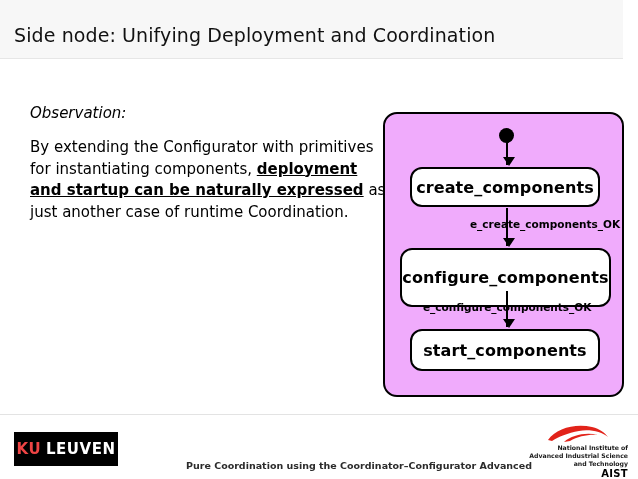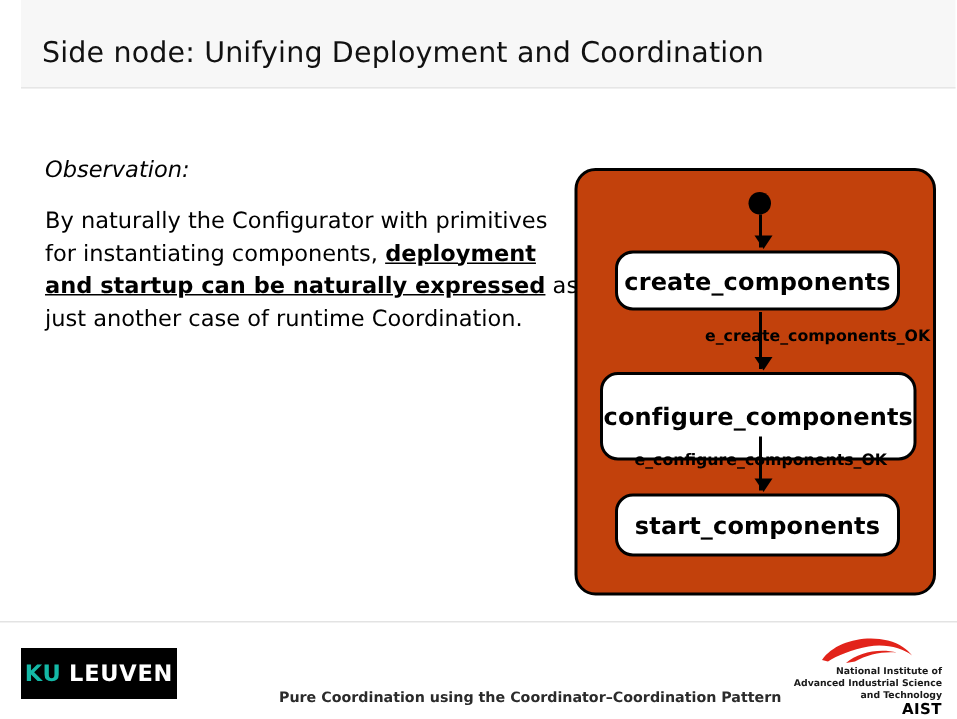--- a/index.html
+++ b/index.html
@@ -17,21 +17,20 @@
   }
 
   
   .title-bar {
     position: absolute;
     left: 0; top: 0;
     width: 623px;
     height: 58px;
     background: #f7f7f7;
     border-bottom: 1px solid #e6e6e6;
-    margin-left: 14px;
   }
   .title-text {
     position: absolute;
     left: 14px;
     top: 24px;
     font-size: 19px;
     letter-spacing: 0.1px;
     color: #111111;
     white-space: nowrap;
   }
@@ -62,21 +61,21 @@
 
   
   .diagram {
     position: absolute;
     left: 383px;
     top: 112px;
     width: 241px;
     height: 285px;
     border: 2.5px solid #000000;
     border-radius: 14px;
-    background: #c2410c;
+    background: #f0abfc;
     box-sizing: border-box;
   }
   .init-dot {
     position: absolute;
     width: 15px;
     height: 15px;
     border-radius: 50%;
     background: #000000;
     left: 114px;
     top: 14px;
@@ -144,21 +143,21 @@
     top: 432px;
     width: 104px;
     height: 34px;
     background: #000000;
     display: flex;
     align-items: center;
     justify-content: center;
     gap: 5px;
   }
   .ku-leuven .ku {
-    color: #14b8a6;
+    color: #ef4444;
     font-size: 15px;
     font-weight: bold;
     letter-spacing: 0.5px;
   }
   .ku-leuven .leuven {
     color: #ffffff;
     font-size: 15px;
     font-weight: bold;
     letter-spacing: 0.5px;
   }
@@ -204,21 +203,21 @@
 </style>
 </head>
 <body>
 
 <div class="title-bar">
   <div class="title-text">Side node: Unifying Deployment and Coordination</div>
 </div>
 
 <div class="left-col">
   <p class="observation">Observation:</p>
-  <p class="body-par"><span>By naturally the Configurator with primitives for instantiating components, </span><b>deployment and startup can be naturally expressed</b><span> as just another case of runtime Coordination.</span></p>
+  <p class="body-par"><span>By extending the Configurator with primitives for instantiating components, </span><b>deployment and startup can be naturally expressed</b><span> as just another case of runtime Coordination.</span></p>
 </div>
 
 <div class="diagram">
   <div class="init-dot"></div>
 
   <div class="arrow" id="arr-0"></div>
 
   <div class="state-box" id="box-create">create_components</div>
 
   <div class="arrow" id="arr-1"></div>
@@ -232,21 +231,21 @@
   <div class="state-box" id="box-start">start_components</div>
 </div>
 
 <div class="footer-rule"></div>
 
 <div class="ku-leuven">
   <span class="ku">KU</span>
   <span class="leuven">LEUVEN</span>
 </div>
 
-<div class="footer-center">Pure Coordination using the Coordinator–Coordination Pattern</div>
+<div class="footer-center">Pure Coordination using the Coordinator–Configurator Advanced</div>
 
 <div class="aist-logo">
   <div class="aist-swoosh">
     <svg width="64" height="19" viewBox="0 0 64 19">
       <path d="M2,16 C10,4 30,-1 46,3 C54,5 59,9 62,13 C56,8 44,5 33,7 C22,9 12,13 6,17 Z" fill="#e2231a"></path>
       <path d="M18,18 C26,11 40,8 52,11 C44,10 32,12 24,17 Z" fill="#e2231a"></path>
     </svg>
   </div>
   <div class="aist-text">National Institute of</div>
   <div class="aist-text">Advanced Industrial Science</div>

